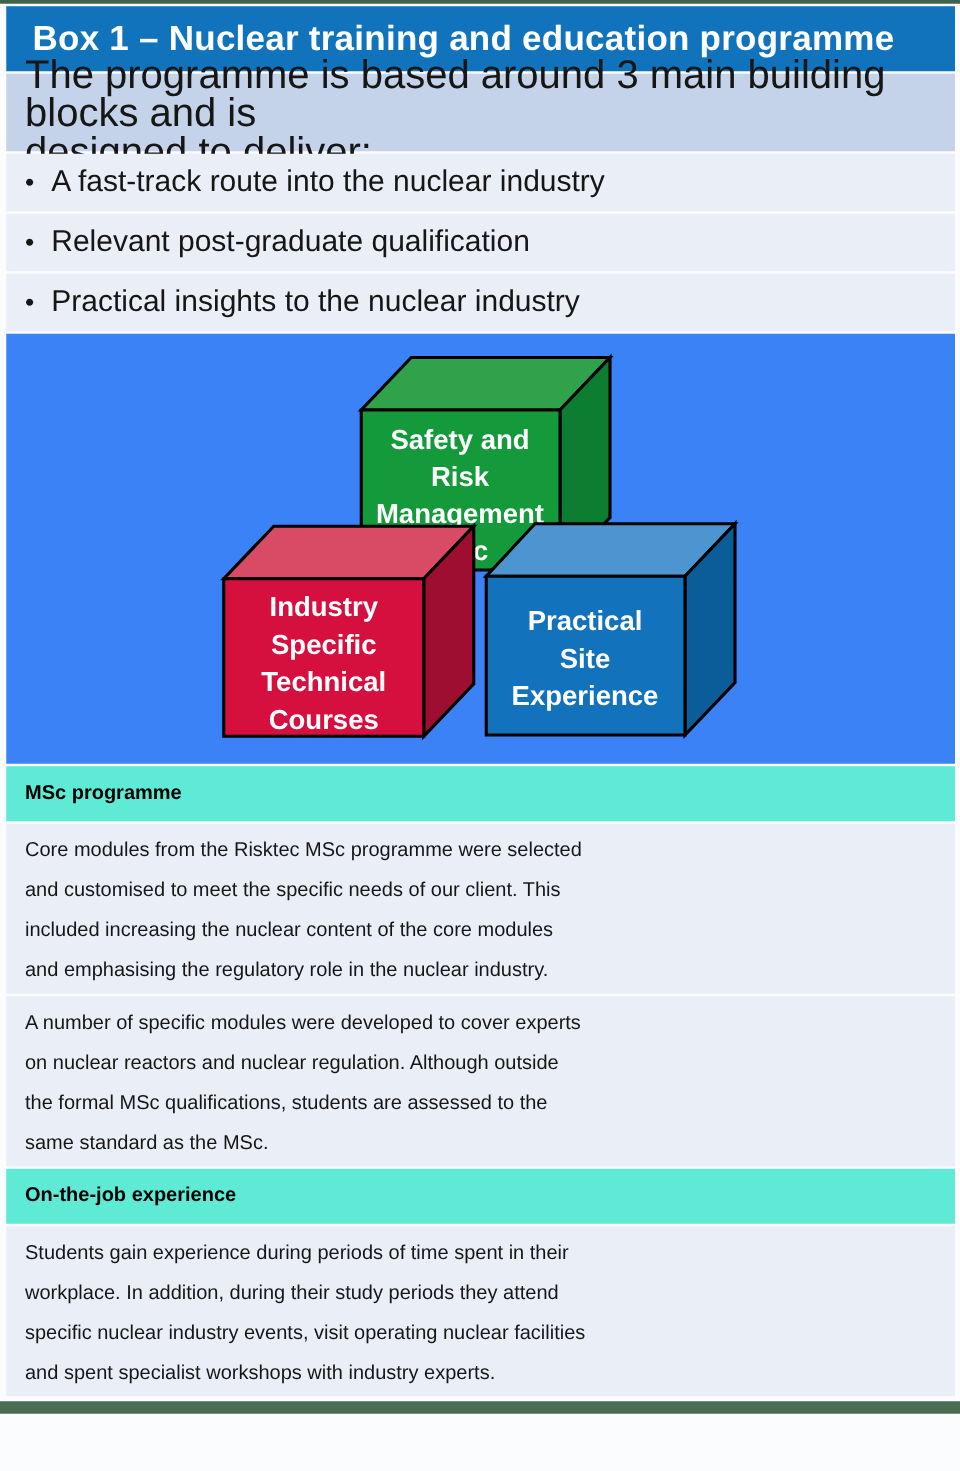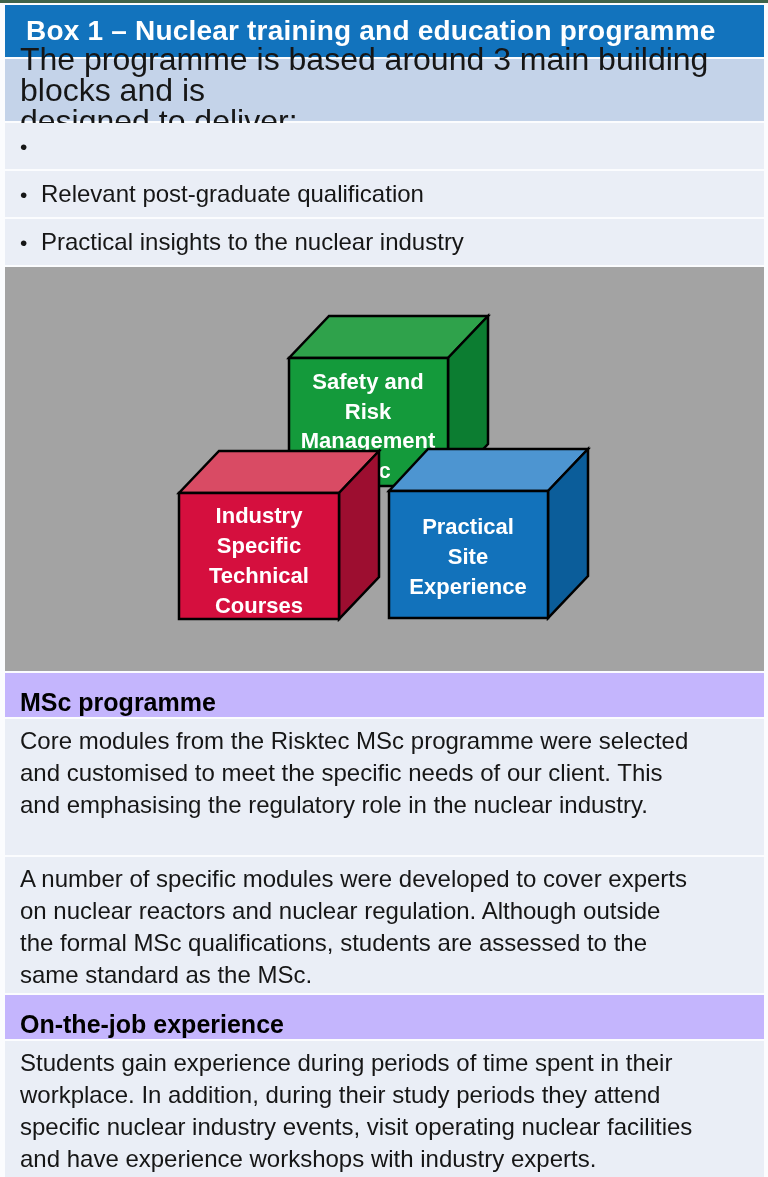--- a/index.html
+++ b/index.html
@@ -34,33 +34,33 @@
     height:46px;background:#EAEEF6;
     display:flex;align-items:center;
     padding-left:15px;box-sizing:border-box;
     font-size:24px;
   }
   .bullet-mark{
     width:21px;flex:0 0 21px;font-size:21px;line-height:1;
     color:#161616;
   }
   .diagram{
-    height:404px;background:#a3a3a3;
+    height:344px;background:#3b82f6;
   }
   .diagram svg{display:block;width:100%;height:100%;}
   .sec-h{
-    height:44px;background:#c4b5fd;
-    display:flex;align-items:flex-end;
+    height:44px;background:#5eead4;
+    display:flex;align-items:center;
     padding-left:15px;box-sizing:border-box;
-    font-size:25px;font-weight:bold;color:#000000;
+    font-size:16px;font-weight:bold;color:#000000;
   }
   .sec-body{
     height:136px;background:#EAEEF6;
     padding:6px 20px 0 15px;box-sizing:border-box;
-    font-size:24px;line-height:32px;
+    font-size:16px;line-height:32px;
   }
   .botline{height:10px;background:#4A6C53;margin-top:4px;}
   .cube-label{
     font-family:"Liberation Sans",sans-serif;
     font-size:22px;font-weight:bold;fill:#FFFFFF;
     text-anchor:middle;
   }
   .cube-face{stroke:#000000;stroke-width:2.5;stroke-linejoin:miter;}
 </style>
 </head>
@@ -75,20 +75,21 @@
       <div class="title">Box 1 – Nuclear training and education programme</div>
     </div>
 
     <div class="intro">
       <div>The programme is based around 3 main building blocks and is</div>
       <div>designed to deliver:</div>
     </div>
 
     <div class="bullet-row">
       <span class="bullet-mark">•</span>
+      <span>A fast-track route into the nuclear industry</span>
     </div>
     <div class="bullet-row">
       <span class="bullet-mark">•</span>
       <span>Relevant post-graduate qualification</span>
     </div>
     <div class="bullet-row">
       <span class="bullet-mark">•</span>
       <span>Practical insights to the nuclear industry</span>
     </div>
 
@@ -125,36 +126,37 @@
         </g>
       </svg>
     </div>
 
     <div class="sec-h">
       <span>MSc programme</span>
     </div>
     <div class="sec-body">
       <div>Core modules from the Risktec MSc programme were selected</div>
       <div>and customised to meet the specific needs of our client. This</div>
+      <div>included increasing the nuclear content of the core modules</div>
       <div>and emphasising the regulatory role in the nuclear industry.</div>
     </div>
 
     <div class="sec-body">
       <div>A number of specific modules were developed to cover experts</div>
       <div>on nuclear reactors and nuclear regulation. Although outside</div>
       <div>the formal MSc qualifications, students are assessed to the</div>
       <div>same standard as the MSc.</div>
     </div>
 
     <div class="sec-h">
       <span>On-the-job experience</span>
     </div>
     <div class="sec-body">
       <div>Students gain experience during periods of time spent in their</div>
       <div>workplace. In addition, during their study periods they attend</div>
       <div>specific nuclear industry events, visit operating nuclear facilities</div>
-      <div>and have experience workshops with industry experts.</div>
+      <div>and spent specialist workshops with industry experts.</div>
     </div>
 
   </div>
 
   <div class="botline"></div>
 </div>
 
 </body></html>

